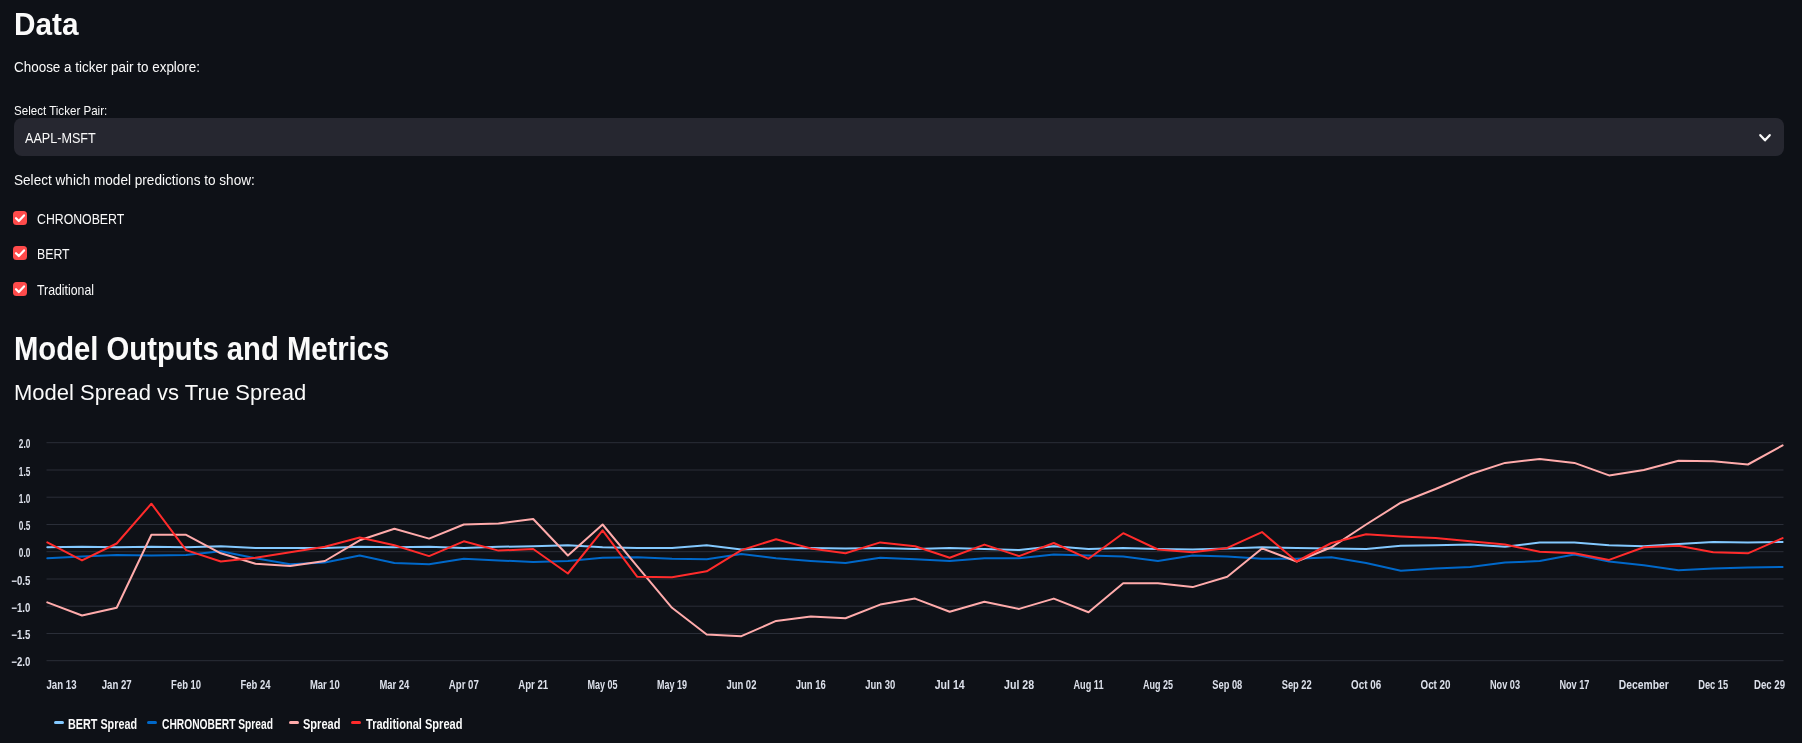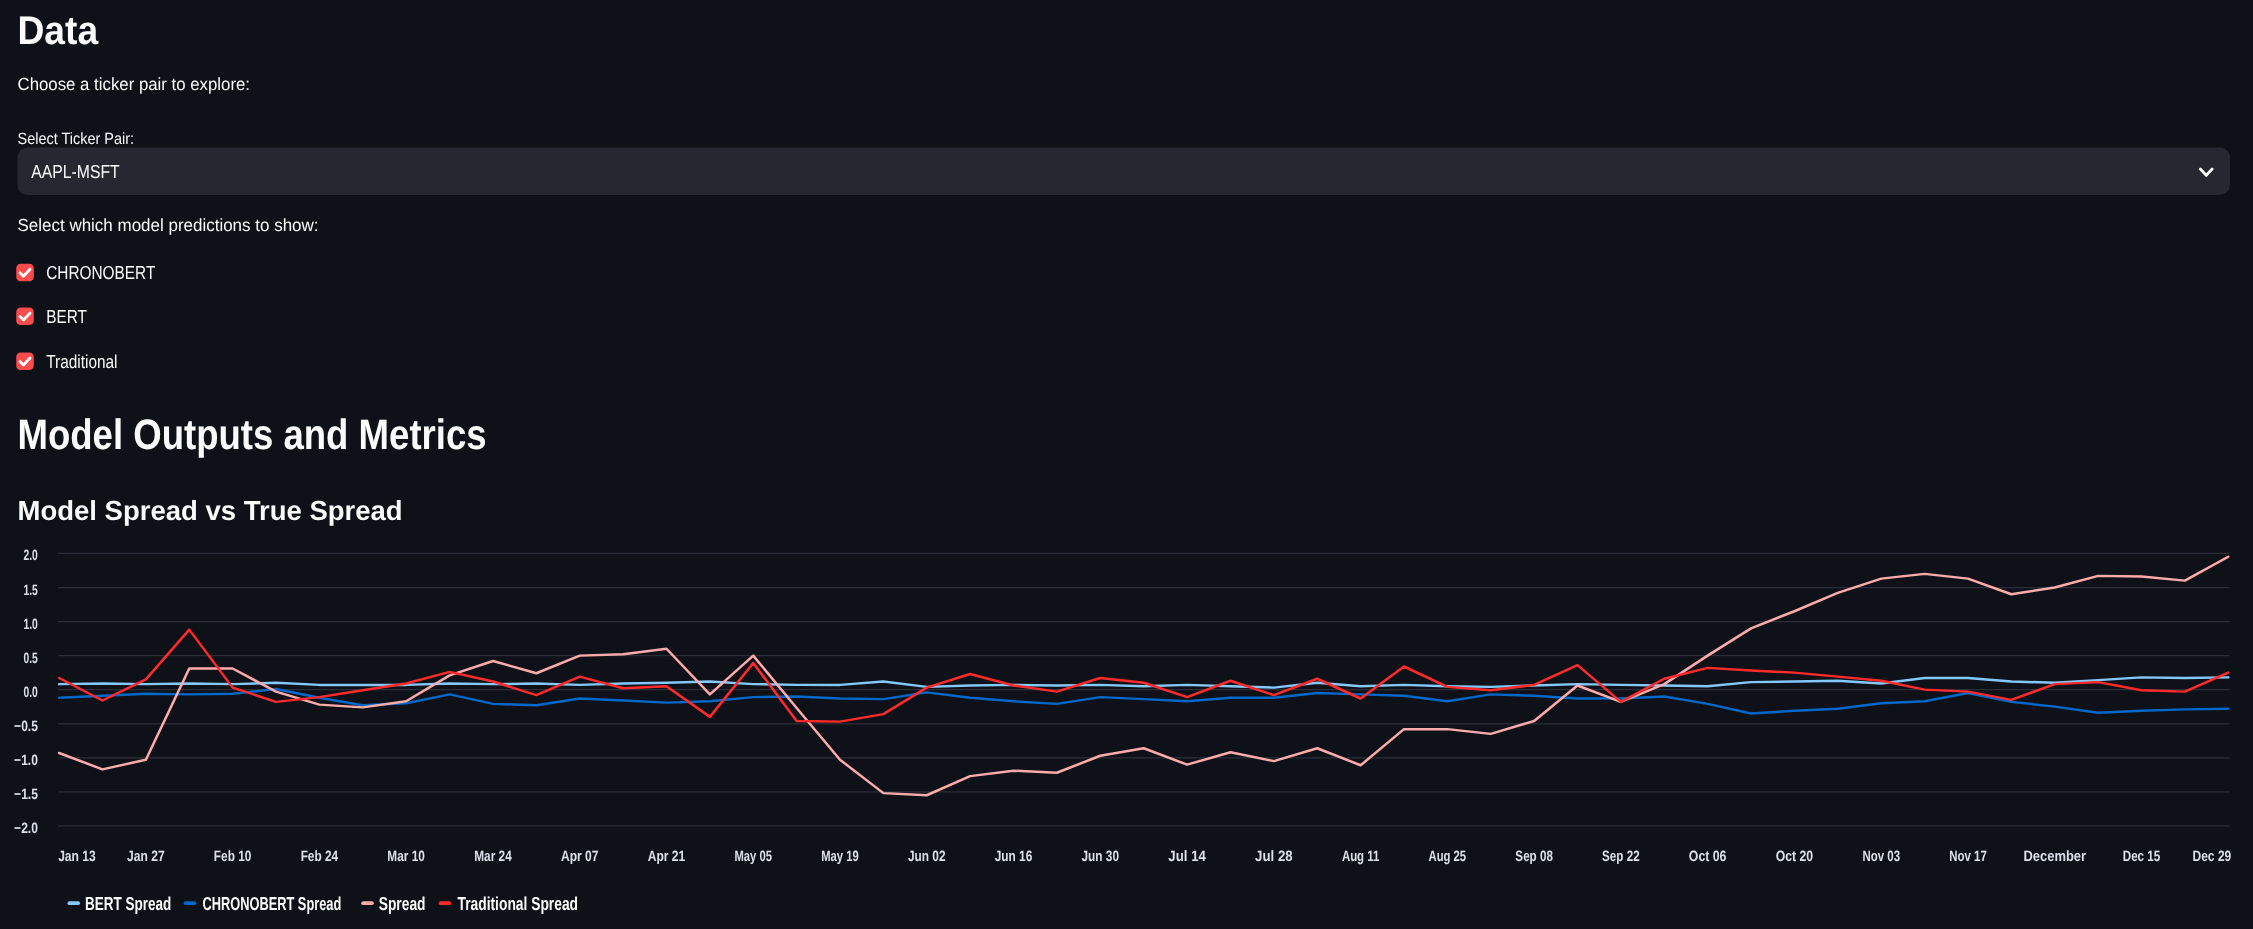--- a/index.html
+++ b/index.html
@@ -24,21 +24,21 @@
 <div class="chklbl" style="top:209.5px">CHRONOBERT</div>
 <div class="chk" style="top:246px"><svg width="14" height="14" viewBox="0 0 14 14">
       <path d="M3 7.2 L5.8 10 L11 4.4" fill="none" stroke="#fff" stroke-width="2.2" stroke-linecap="round" stroke-linejoin="round"></path>
     </svg></div>
 <div class="chklbl" style="top:244.5px">BERT</div>
 <div class="chk" style="top:282px"><svg width="14" height="14" viewBox="0 0 14 14">
       <path d="M3 7.2 L5.8 10 L11 4.4" fill="none" stroke="#fff" stroke-width="2.2" stroke-linecap="round" stroke-linejoin="round"></path>
     </svg></div>
 <div class="chklbl" style="top:280.5px">Traditional</div>
 <div class="abs" style="left:14px;top:329px;font-size:34px;font-weight:700;transform:scaleX(0.86);transform-origin:left top">Model Outputs and Metrics</div>
-<div class="abs" style="left:14px;top:396px;font-size:22px;font-weight:700">Model Spread vs True Spread</div>
+<div class="abs" style="left:14px;top:380px;font-size:22px;font-weight:400">Model Spread vs True Spread</div>
 <svg width="1802" height="743" style="position:absolute;left:0;top:0">
 <style>.tick{font:700 12px "Liberation Sans",sans-serif;fill:#dce0ea}</style>
 <line x1="46.5" y1="442.7" x2="1783.5" y2="442.7" stroke="#2a2e38" stroke-width="1"></line>
     <line x1="46.5" y1="470.0" x2="1783.5" y2="470.0" stroke="#2a2e38" stroke-width="1"></line>
     <line x1="46.5" y1="497.2" x2="1783.5" y2="497.2" stroke="#2a2e38" stroke-width="1"></line>
     <line x1="46.5" y1="524.5" x2="1783.5" y2="524.5" stroke="#2a2e38" stroke-width="1"></line>
     <line x1="46.5" y1="551.7" x2="1783.5" y2="551.7" stroke="#2a2e38" stroke-width="1"></line>
     <line x1="46.5" y1="579.0" x2="1783.5" y2="579.0" stroke="#2a2e38" stroke-width="1"></line>
     <line x1="46.5" y1="606.2" x2="1783.5" y2="606.2" stroke="#2a2e38" stroke-width="1"></line>
     <line x1="46.5" y1="633.5" x2="1783.5" y2="633.5" stroke="#2a2e38" stroke-width="1"></line>

